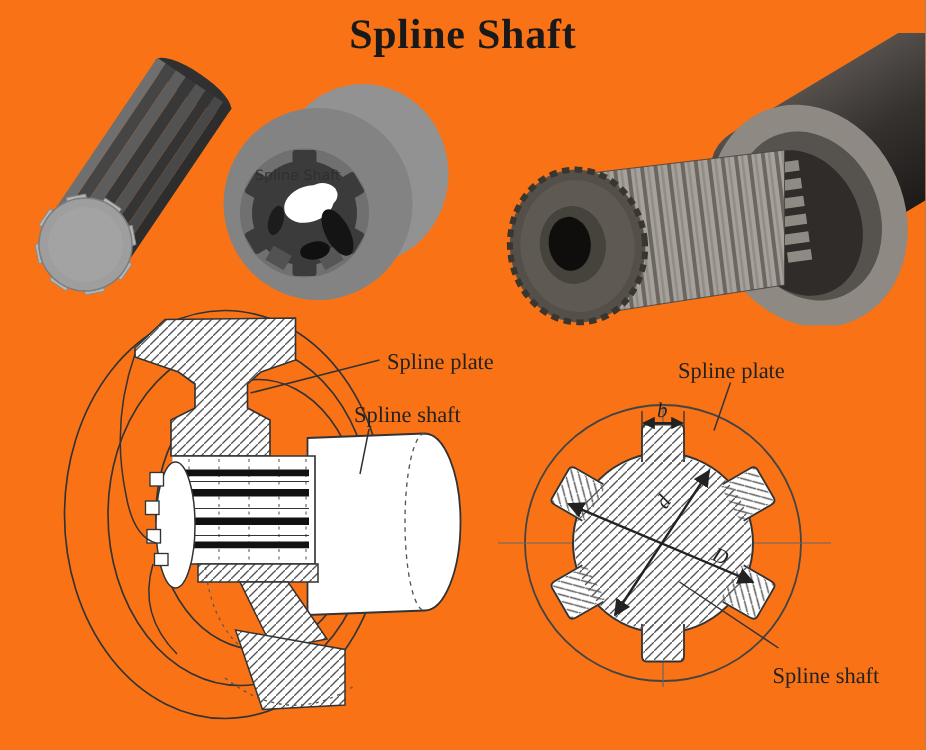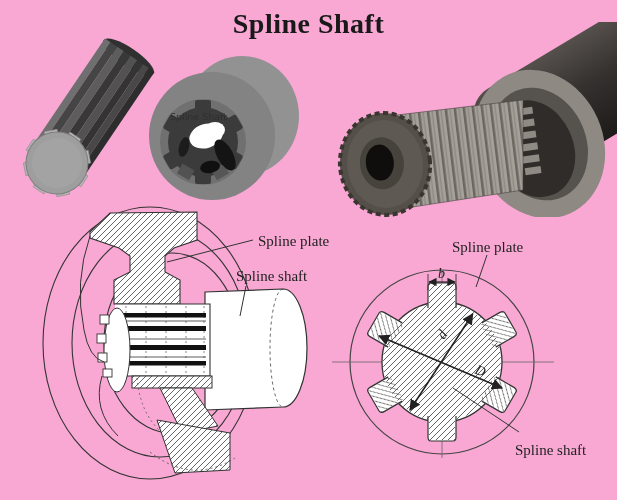--- a/index.html
+++ b/index.html
@@ -1,16 +1,16 @@
 <!DOCTYPE html>
 <html><head>
 <meta charset="utf-8">
 <style>
   html,body{margin:0;padding:0;background:#888;}
-  #stage{position:relative;width:617px;height:500px;background:#f9a8d4;overflow:hidden;
+  #stage{position:relative;width:617px;height:500px;background:#f97316;overflow:hidden;
          font-family:"Liberation Serif",serif;}
   #title{position:absolute;left:0;top:8px;width:617px;text-align:center;
          font-size:28px;font-weight:bold;color:#191919;letter-spacing:.5px;}
   .fig{position:absolute;}
   svg text{font-family:"Liberation Serif",serif;}
   .lbl{font-size:15px;fill:#222;}
   .dim{font-size:14px;font-style:italic;fill:#222;}
   .wm{font-family:"DejaVu Sans",sans-serif;font-size:9.5px;fill:#2e2e2e;opacity:.92;}
 </style>
 </head>

